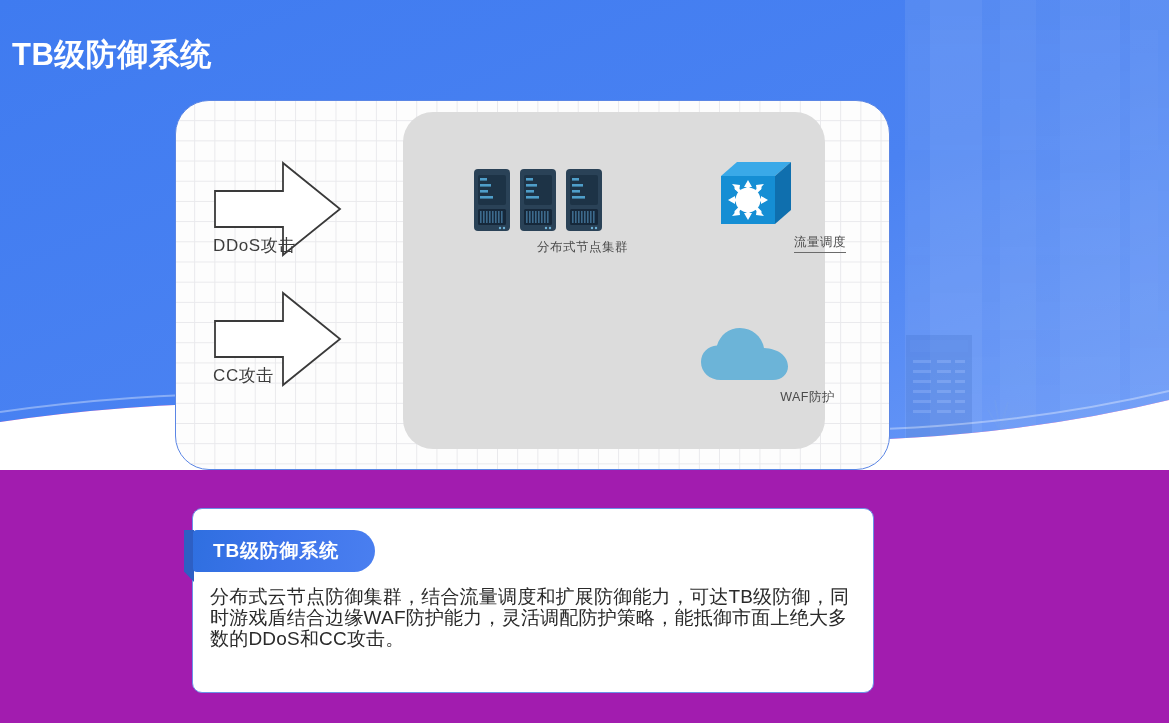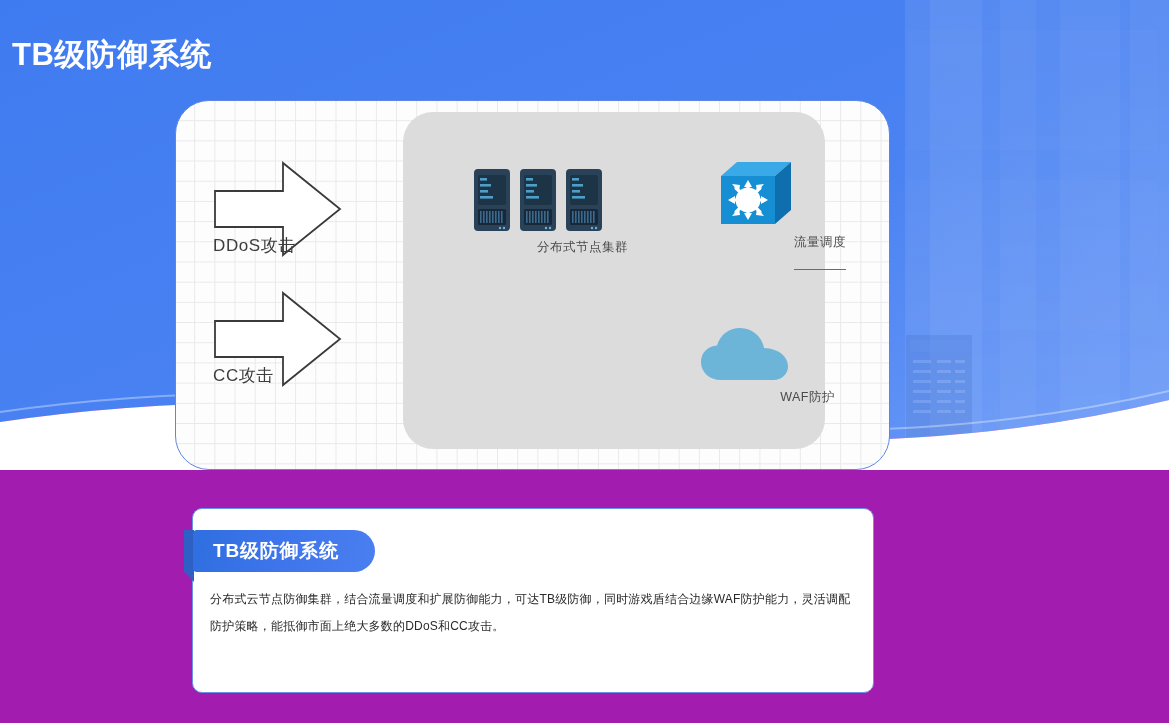--- a/index.html
+++ b/index.html
@@ -98,21 +98,21 @@
   .node-label {
     margin-top: 6px;
     font-size: 12.5px;
     color: #4a4a4a;
     letter-spacing: 0.5px;
     white-space: nowrap;
   }
   .node-label.underlined {
     display: inline-block;
     border-bottom: 1.5px solid #6b6b6b;
-    padding-bottom: 18px;
+    padding-bottom: 1px;
   }
   .icon-wrap { display: flex; justify-content: center; align-items: flex-end; height: 72px; }
 
   
   .info-card {
     position: absolute;
     left: 192px; top: 508px;
     width: 682px; height: 185px;
     border: 1.4px solid #6a93e8;
     border-radius: 10px;
@@ -144,22 +144,22 @@
     position: absolute;
     left: 0; top: 0;
     width: 10px; height: 52px;
     background: #2d5fc4;
     clip-path: polygon(0 0, 100% 0, 100% 100%, 100% 100%, 0 80%);
   }
   .info-body {
     position: absolute;
     left: 17px; top: 77px;
     width: 648px;
-    font-size: 12px;
-    line-height: 27px;
+    font-size: 19px;
+    line-height: 21px;
     color: #2a2a2a;
     letter-spacing: 0.2px;
   }
 </style>
 </head>
 <body>
 
 <div id="stage">
 
   <div class="banner">

